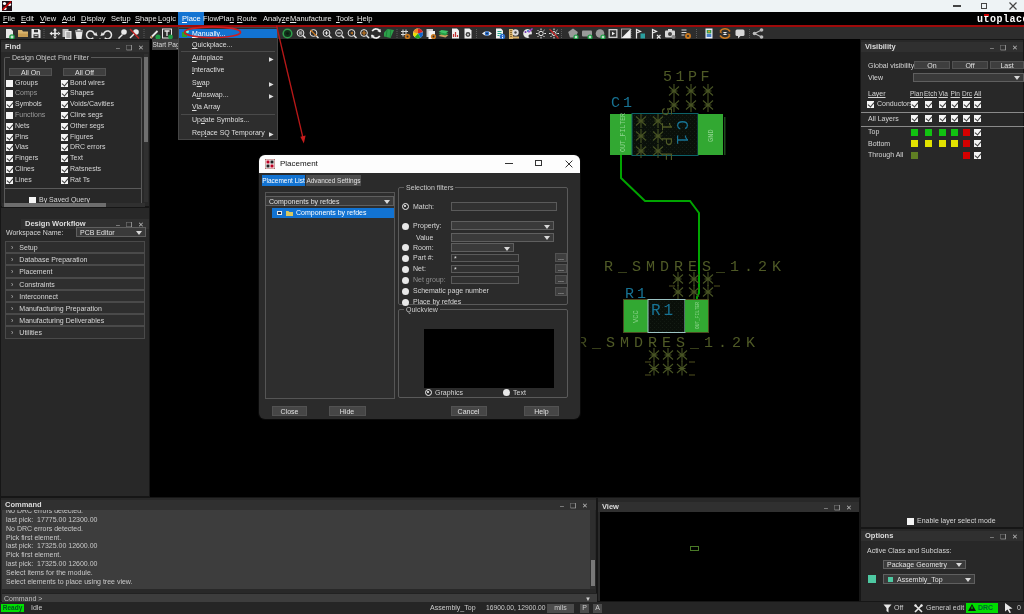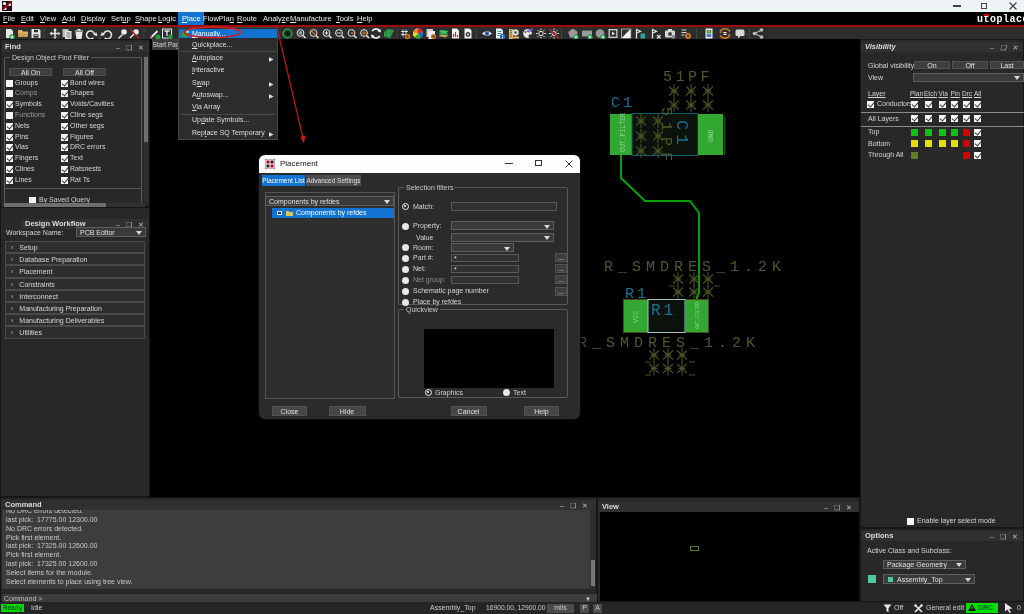--- a/index.html
+++ b/index.html
@@ -498,21 +498,21 @@
       <use href="#star" x="504" y="316"></use>
         <use href="#star" x="518" y="316"></use>
         <use href="#star" x="532" y="316"></use>
       <use href="#star" x="504" y="329.5"></use>
         <use href="#star" x="518" y="329.5"></use>
         <use href="#star" x="532" y="329.5"></use>
       <path d="M495,323 h6 M539,323 h6 M495,336 h6 M539,336 h6" stroke="#50501f" stroke-width="1.2"></path>
     </svg>
   </div>
   <div id="vispanel" class="abs panel" style="left:860px;top:39px;width:164px;height:489px;">
-    <div class="ptitle" style="top:2px;height:10px;line-height:10px;font-style:italic;">Visibility<span class="pbtns">– ❑ ✕</span></div>
+    <div class="ptitle" style="top:2px;height:10px;line-height:10px;">Visibility<span class="pbtns">– ❑ ✕</span></div>
     <span class="lbl" style="left:7px;top:21.5px;">Global visibility</span>
     <div class="btn" style="left:53px;top:20.5px;width:36px;height:8.5px;line-height:7.5px;">On</div>
     <div class="btn" style="left:91px;top:20.5px;width:36px;height:8.5px;line-height:7.5px;">Off</div>
     <div class="btn" style="left:129px;top:20.5px;width:34px;height:8.5px;line-height:7.5px;">Last</div>
     <span class="lbl" style="left:7px;top:33.5px;">View</span>
     <div class="dd" style="left:52px;top:32.5px;width:111px;height:9px;"></div>
     <span class="lbl" style="left:7px;top:50px;text-decoration:underline;">Layer</span>
     <span class="lbl" style="left:49px;top:50px;text-decoration:underline;font-size:6.5px;">Plan</span>
     <span class="lbl" style="left:63px;top:50px;text-decoration:underline;font-size:6.5px;">Etch</span>
     <span class="lbl" style="left:77.5px;top:50px;text-decoration:underline;font-size:6.5px;">Via</span>

